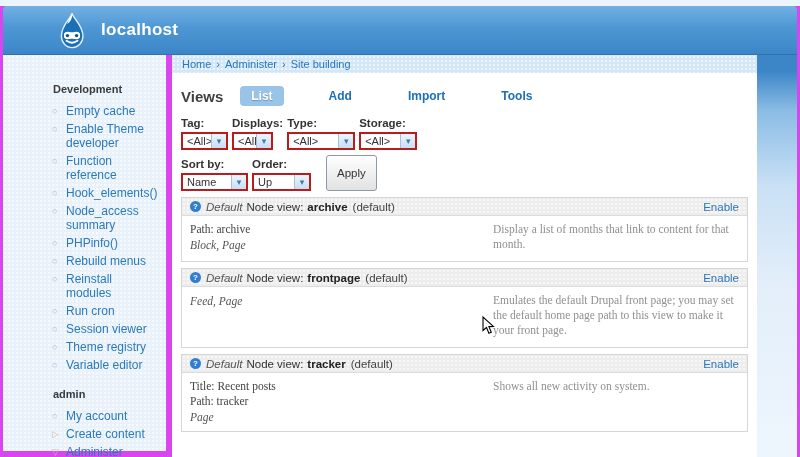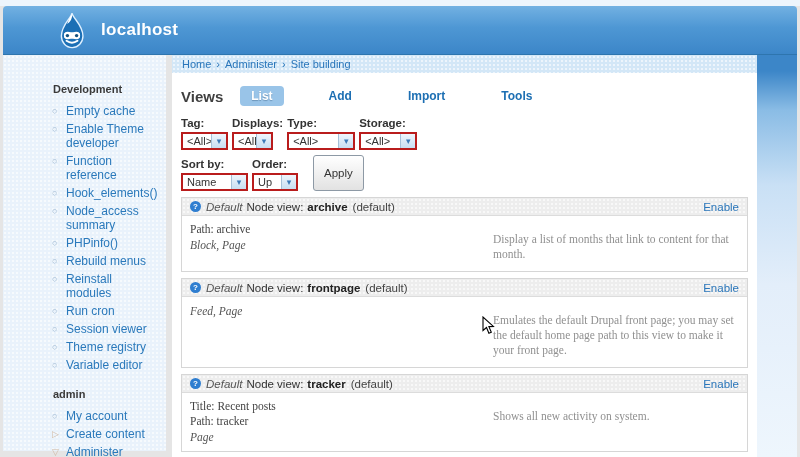--- a/index.html
+++ b/index.html
@@ -1,19 +1,19 @@
 <!DOCTYPE html>
 <html><head>
 <meta charset="utf-8">
 <style>
   * { margin:0; padding:0; box-sizing:border-box; }
   html,body { background:#fff; }
   .stage {
     position:relative; width:800px; height:457px; overflow:hidden;
-    font-family:"Liberation Sans", sans-serif; background:#e5e5e5;
+    font-family:"Liberation Sans", sans-serif; background:#d946ef;
   }
   .dots { background-image:radial-gradient(rgba(255,255,255,.6) 1px, rgba(255,255,255,0) 1.2px); background-size:4px 4px; }
 
   
   .topstrip { position:absolute; left:0; top:0; width:800px; height:6px; background:#edf5fc; }
   .site-header {
     position:absolute; left:3px; top:6px; width:794px; height:49px;
     background:linear-gradient(180deg,#72b1e2 0%, #4e97d4 45%, #3c86c8 100%);
     border-radius:4px 4px 0 0; border-bottom:1px solid #2e75ae;
     display:flex; align-items:center; padding-left:52px;
@@ -69,21 +69,21 @@
   .selectbox .arrow {
     width:15px; align-self:stretch; border-left:1px solid #a5c0d8;
     background:linear-gradient(#eef5fc,#c8def2); color:#3d7ab8; font-size:9px;
     display:flex; align-items:center; justify-content:center;
   }
   .row1 .filter-group:nth-child(1) .selectbox { width:47px; }
   .row1 .filter-group:nth-child(2) .selectbox { width:41px; }
   .row1 .filter-group:nth-child(3) .selectbox { width:68px; }
   .row1 .filter-group:nth-child(4) .selectbox { width:58px; }
   .row2 .filter-group:nth-child(1) .selectbox { width:67px; }
-  .row2 .filter-group:nth-child(2) .selectbox { width:46px; }
+  .row2 .filter-group:nth-child(2) .selectbox { width:59px; }
   .apply-btn {
     font-size:11.5px; height:36px; padding:1px 10px; margin-left:11px;
     border:1px solid #8d99a5; border-radius:3px; color:#333;
     background:linear-gradient(#ffffff,#e2e2e2); font-family:inherit;
   }
 
   .view-row { border:1px solid #d6d6d6; margin-bottom:6px; }
   .view-header {
     height:18px; background-color:#ededed; border-bottom:1px solid #dcdcdc;
     display:flex; align-items:center; padding:0 8px; font-size:11.5px; color:#333;
@@ -95,21 +95,21 @@
   }
   .v-prefix { font-style:italic; color:#555; margin-right:4px; }
   .v-type { margin-right:4px; }
   .v-name { font-weight:bold; color:#222; margin-right:5px; }
   .v-suffix { color:#444; }
   .enable { margin-left:auto; color:#2a76ba; text-decoration:none; font-size:11.5px; }
   .view-body { display:flex; font-size:11.5px;font-family:Liberation Serif, serif; }
   .vb-left { width:303px; padding:6px 8px; color:#444; line-height:15px; flex:0 0 auto; }
   .v-details { white-space:pre-line; }
   .v-displays { font-style:italic; color:#555; margin-top:1px; }
-  .vb-right { flex:1; padding:16px 8px 9px; color:#909090; line-height:15px; }
+  .vb-right { flex:1; padding:6px 8px 9px; color:#909090; line-height:15px; }
 
   .cursor { position:absolute; left:482px; top:316px; z-index:10; }
 </style>
 </head>
 <body>
 
 <div class="stage">
 
   <div class="topstrip"></div>
 

